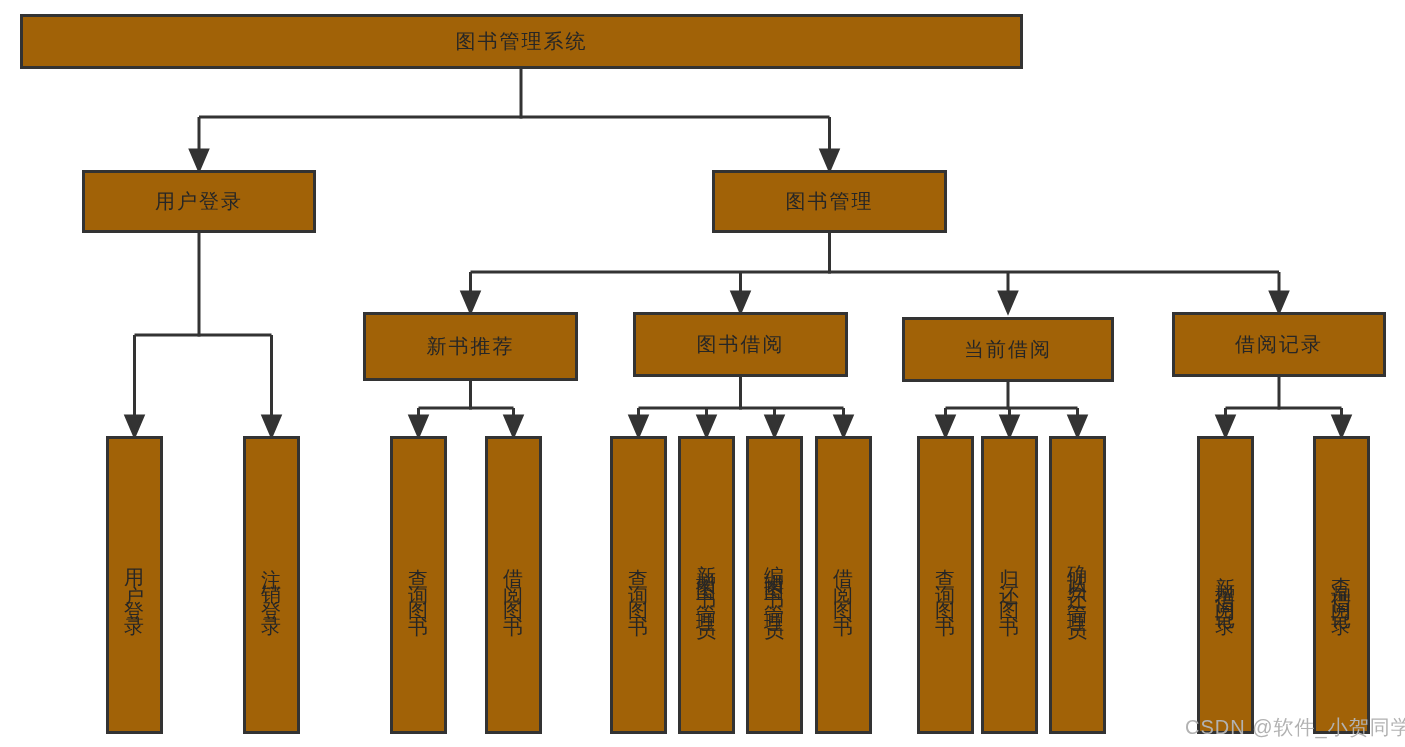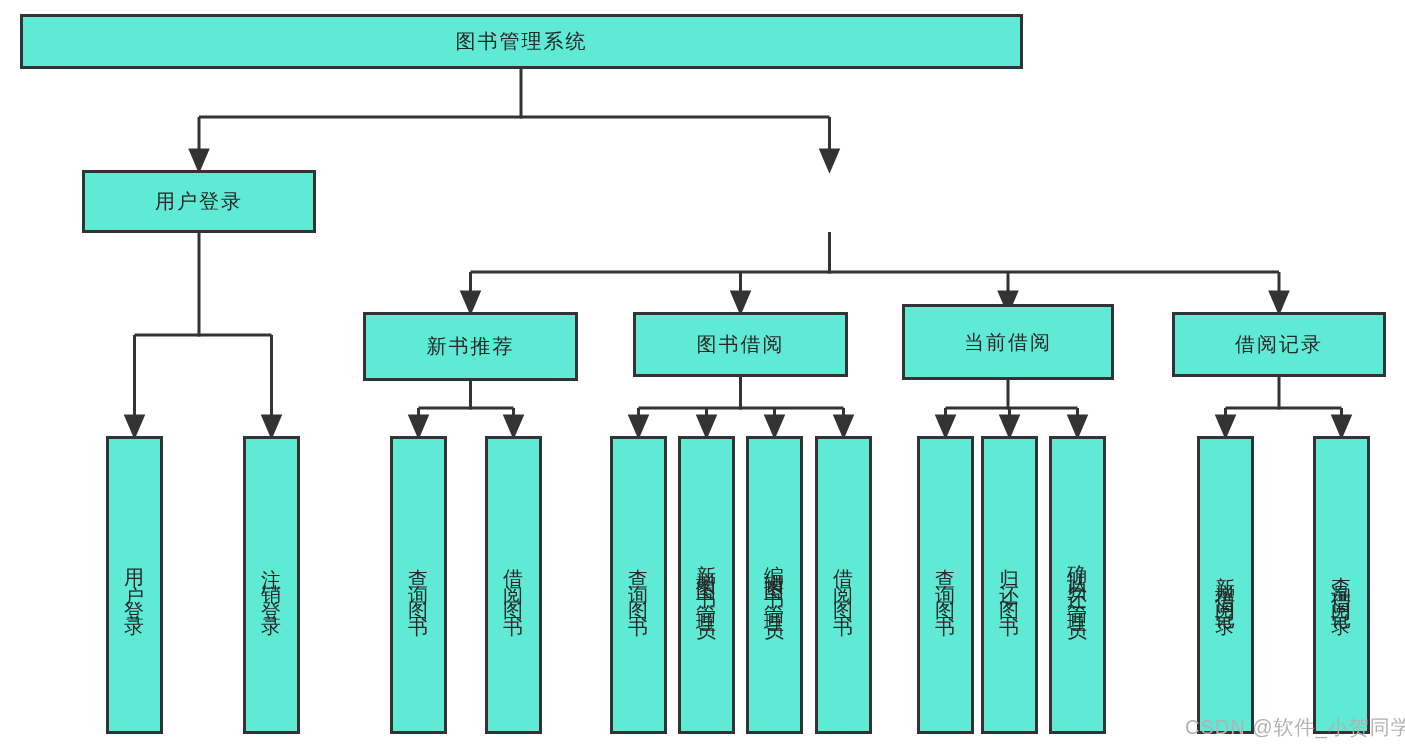--- a/index.html
+++ b/index.html
@@ -14,21 +14,21 @@
   #connectors {
     position: absolute;
     left: 0; top: 0;
     width: 1405px; height: 747px;
     z-index: 1;
   }
   .node {
     position: absolute;
     box-sizing: border-box;
     border: 3px solid #333333;
-    background: #5eead4;
+    background: #a16207;
     display: flex;
     align-items: center;
     justify-content: center;
     color: #262626;
     font-size: 20px;
     letter-spacing: 2px;
     z-index: 2;
   }
   .node.leaf { z-index: 2; }
   .vtext {
@@ -119,28 +119,31 @@
     </g>
   </svg>
 
   <div class="node" style="left:20px; top:14px; width:1003px; height:55px;">
     <span>图书管理系统</span>
   </div>
 
   <div class="node" style="left:82px; top:170px; width:234px; height:63px;">
     <span>用户登录</span>
   </div>
+  <div class="node" style="left:712px; top:170px; width:235px; height:63px;">
+    <span>图书管理</span>
+  </div>
 
   <div class="node" style="left:363px; top:312px; width:215px; height:69px;">
     <span>新书推荐</span>
   </div>
   <div class="node" style="left:633px; top:312px; width:215px; height:65px;">
     <span>图书借阅</span>
   </div>
-  <div class="node" style="left:902px; top:304px; width:212px; height:76px;">
+  <div class="node" style="left:902px; top:317px; width:212px; height:65px;">
     <span>当前借阅</span>
   </div>
   <div class="node" style="left:1172px; top:312px; width:214px; height:65px;">
     <span>借阅记录</span>
   </div>
 
   <div class="node leaf" style="left:106px; top:436px; width:57px; height:298px;">
     <span class="vtext">用户登录</span>
   </div>
   <div class="node leaf" style="left:243px; top:436px; width:57px; height:298px;">

